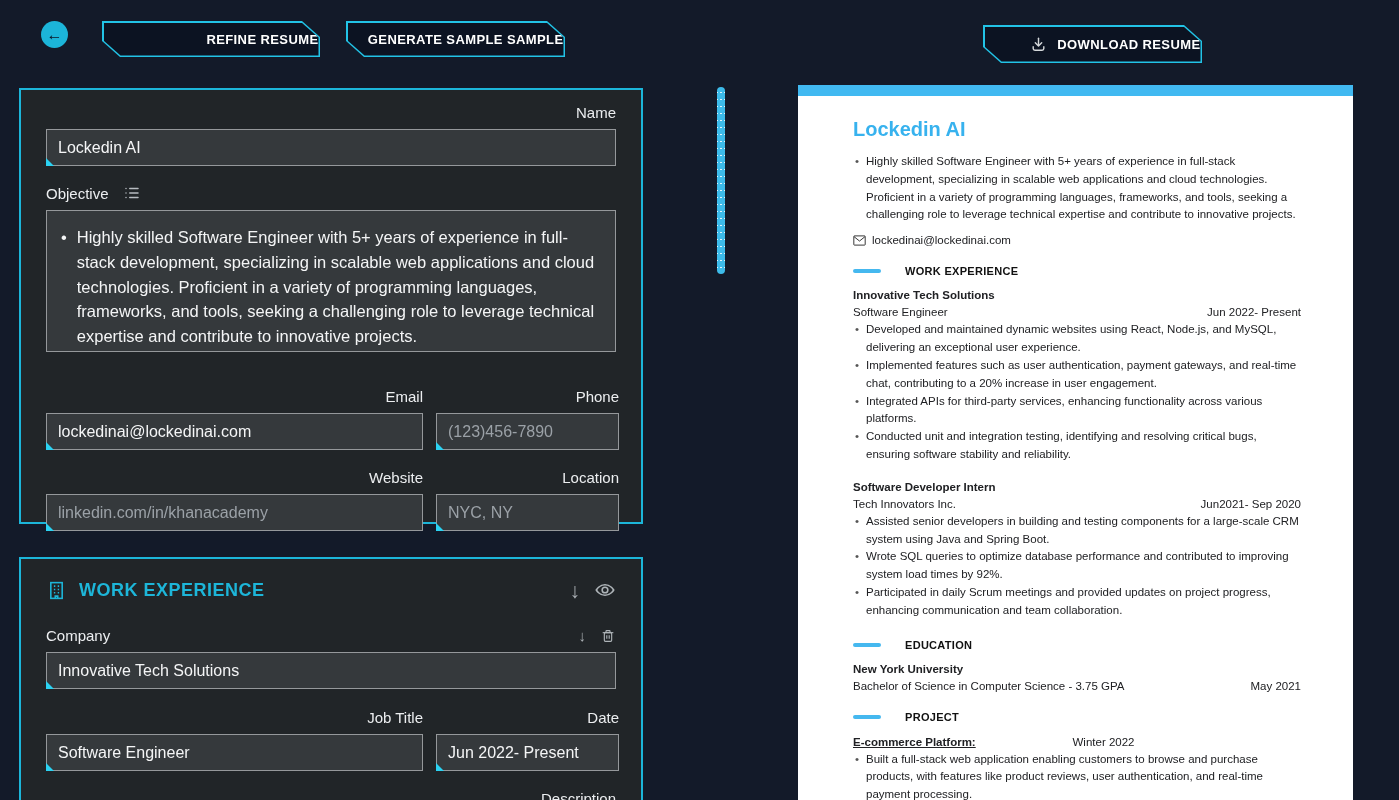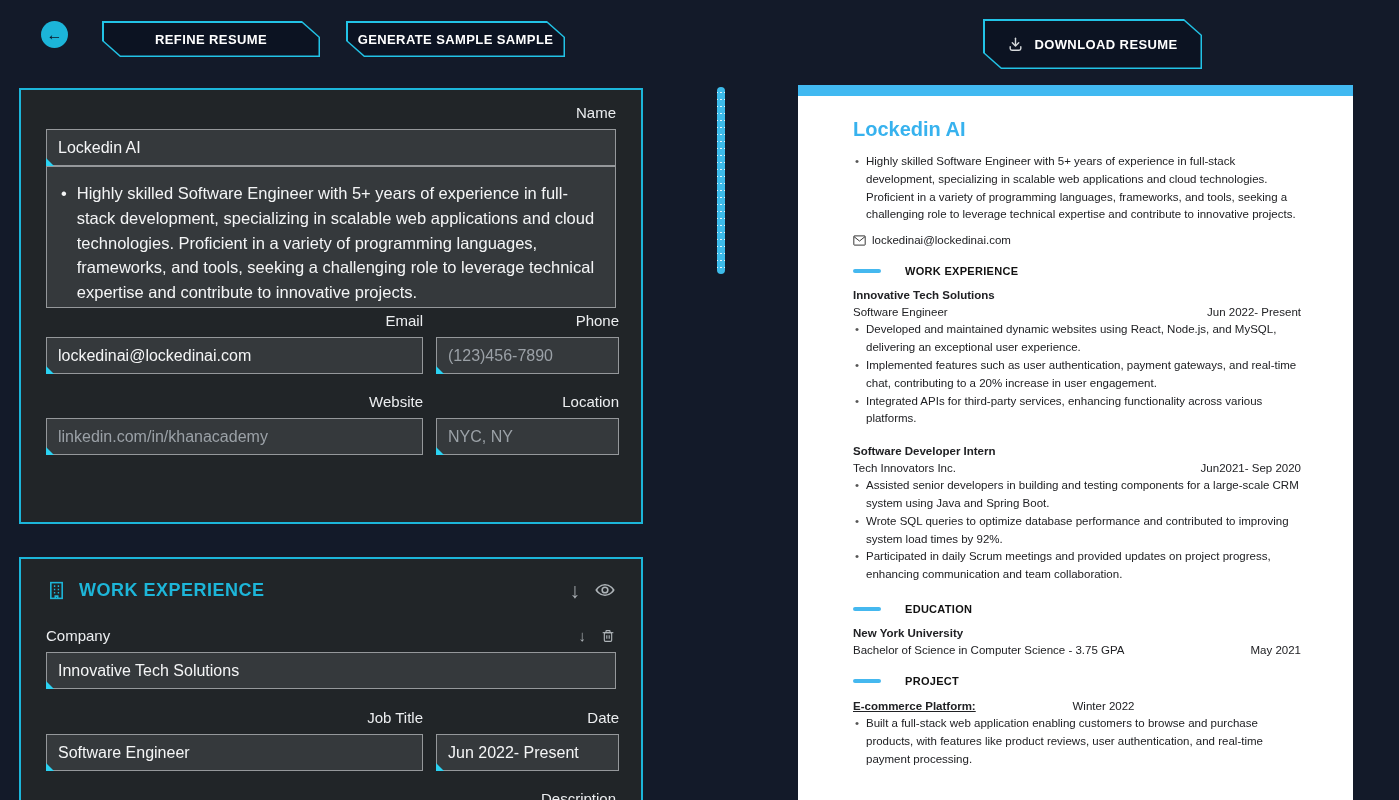--- a/index.html
+++ b/index.html
@@ -9,25 +9,25 @@
   
   .back-btn { position:absolute; left:41px; top:21px; width:27px; height:27px;
               border-radius:50%; background:#1cb5d9; color:#0d1526; font-size:16px;
               font-weight:bold; display:flex; align-items:center; justify-content:center;
               cursor:pointer; }
   .hexbtn { position:absolute; cursor:pointer;
             clip-path:polygon(0 0, calc(100% - 18px) 0, 100% 16px, 100% 100%, 18px 100%, 0 calc(100% - 16px));
             background:#22c3e6; }
   .hexbtn .inner { position:absolute; inset:1.5px;
             clip-path:polygon(0 0, calc(100% - 17px) 0, 100% 15px, 100% 100%, 17px 100%, 0 calc(100% - 15px));
-            background:#0c1322; display:flex; align-items:center; justify-content:center;
+            background:#0c1322; display:flex; align-items:center; justify-content:flex-end;
             gap:10px; color:#ffffff; font-size:13px; font-weight:bold; letter-spacing:.4px; }
   #btn-refine   { left:102px; top:21px; width:218px; height:36px; }
   #btn-generate { left:346px; top:21px; width:219px; height:36px; }
-  #btn-download { left:983px; top:19px; width:219px; height:50px; }
+  #btn-download { left:983px; top:25px; width:219px; height:38px; }
 
   
   .panel { position:absolute; left:19px; width:624px; background:#212528;
            border:2px solid #1cb5d9; padding:14px 25px; }
   #panel-personal { top:88px; height:436px; }
   #panel-work     { top:557px; height:300px; }
 
   .field-label { color:#eceef0; font-size:15px; margin-bottom:8px;text-align:right; }
   .tinput { width:100%; height:37px; background:#35393c; border:1px solid #95989b;
             color:#f4f5f6; font-size:16px; padding:0 11px; position:relative;
@@ -109,28 +109,37 @@
     <span>DOWNLOAD RESUME</span>
   </div>
 </div>
 
 <div class="panel" id="panel-personal">
   <div class="field-label">Name</div>
   <div class="inwrap">
     <input class="tinput" value="Lockedin AI" style="">
   </div>
 
+  <div class="label-row" style="margin-top:18px;">
+    <span class="field-label" style="margin-bottom:0;">Objective</span>
+    <span style="cursor:pointer;">
+      <svg width="18" height="18" viewBox="0 0 24 24" fill="none" stroke="#b6bbc0" stroke-width="2" stroke-linecap="round">
+        <path d="M9 6h11M9 12h11M9 18h11"></path>
+          <path d="M4 6h.01M4 12h.01M4 18h.01"></path>
+      </svg>
+    </span>
+  </div>
   <div class="tarea" style="height:142px;">
     <div class="obj-bullet">
       <span class="mark">•</span>
       <span>Highly skilled Software Engineer with 5+ years of experience in full-stack development, specializing in scalable web applications and cloud technologies. Proficient in a variety of programming languages, frameworks, and tools, seeking a challenging role to leverage technical expertise and contribute to innovative projects.</span>
     </div>
   </div>
 
-  <div class="two-col" style="margin-top:4px;">
+  <div class="two-col" style="margin-top:36px;">
     <div>
       <div class="field-label">Email</div>
       <div class="inwrap">
         <input class="tinput" value="lockedinai@lockedinai.com" style="">
       </div>
     </div>
     <div>
       <div class="field-label">Phone</div>
       <div class="inwrap">
         <input class="tinput" placeholder="(123)456-7890" style="">
@@ -240,20 +249,21 @@
 
     <div class="pv-bold-line">Innovative Tech Solutions</div>
     <div class="pv-row">
       <span>Software Engineer</span>
       <span>Jun 2022- Present</span>
     </div>
     <ul class="pv-ul pv-job-ul">
       <li>Developed and maintained dynamic websites using React, Node.js, and MySQL, delivering an exceptional user experience.</li>
       <li>Implemented features such as user authentication, payment gateways, and real-time chat, contributing to a 20% increase in user engagement.</li>
       <li>Integrated APIs for third-party services, enhancing functionality across various platforms.</li>
+      <li>Conducted unit and integration testing, identifying and resolving critical bugs, ensuring software stability and reliability.</li>
     </ul>
 
     <div class="pv-bold-line" style="margin-top:17px;">Software Developer Intern</div>
     <div class="pv-row">
       <span>Tech Innovators Inc.</span>
       <span>Jun2021- Sep 2020</span>
     </div>
     <ul class="pv-ul pv-job-ul">
       <li>Assisted senior developers in building and testing components for a large-scale CRM system using Java and Spring Boot.</li>
       <li>Wrote SQL queries to optimize database performance and contributed to improving system load times by 92%.</li>

